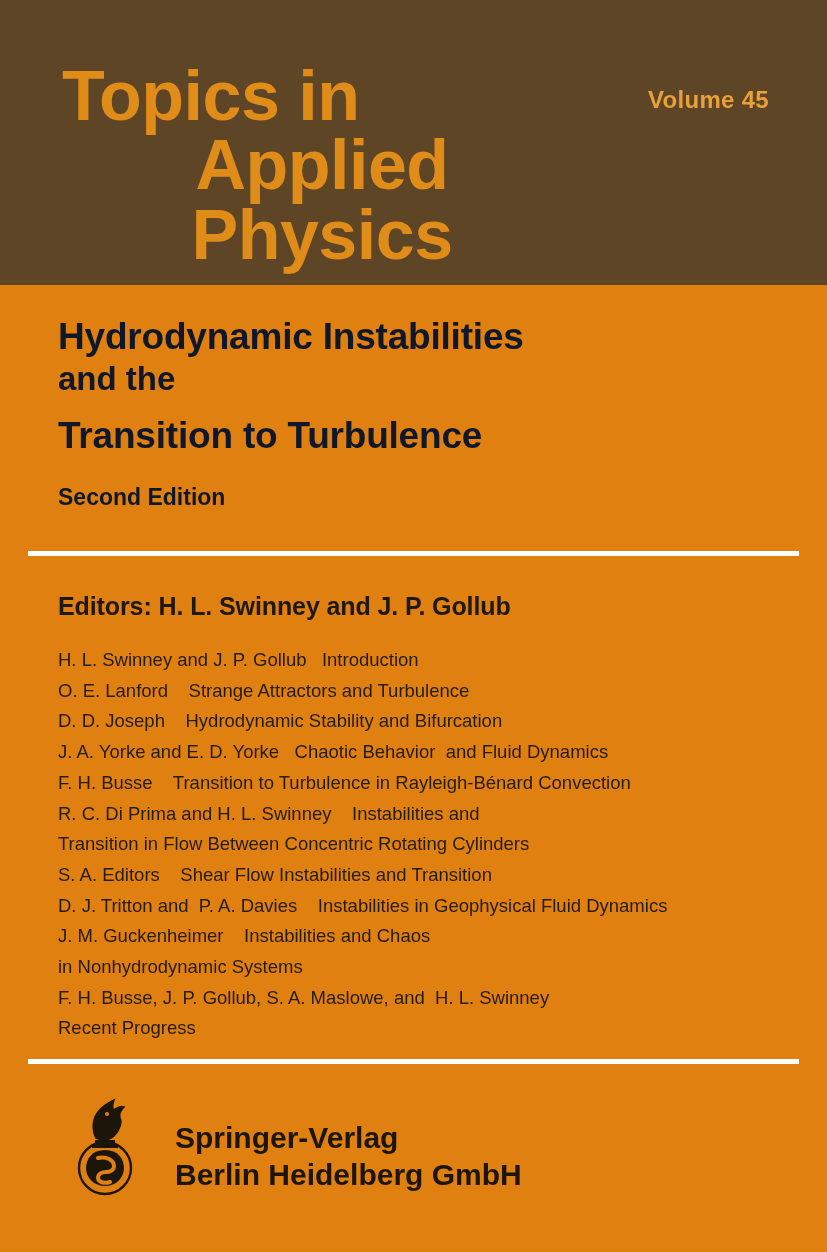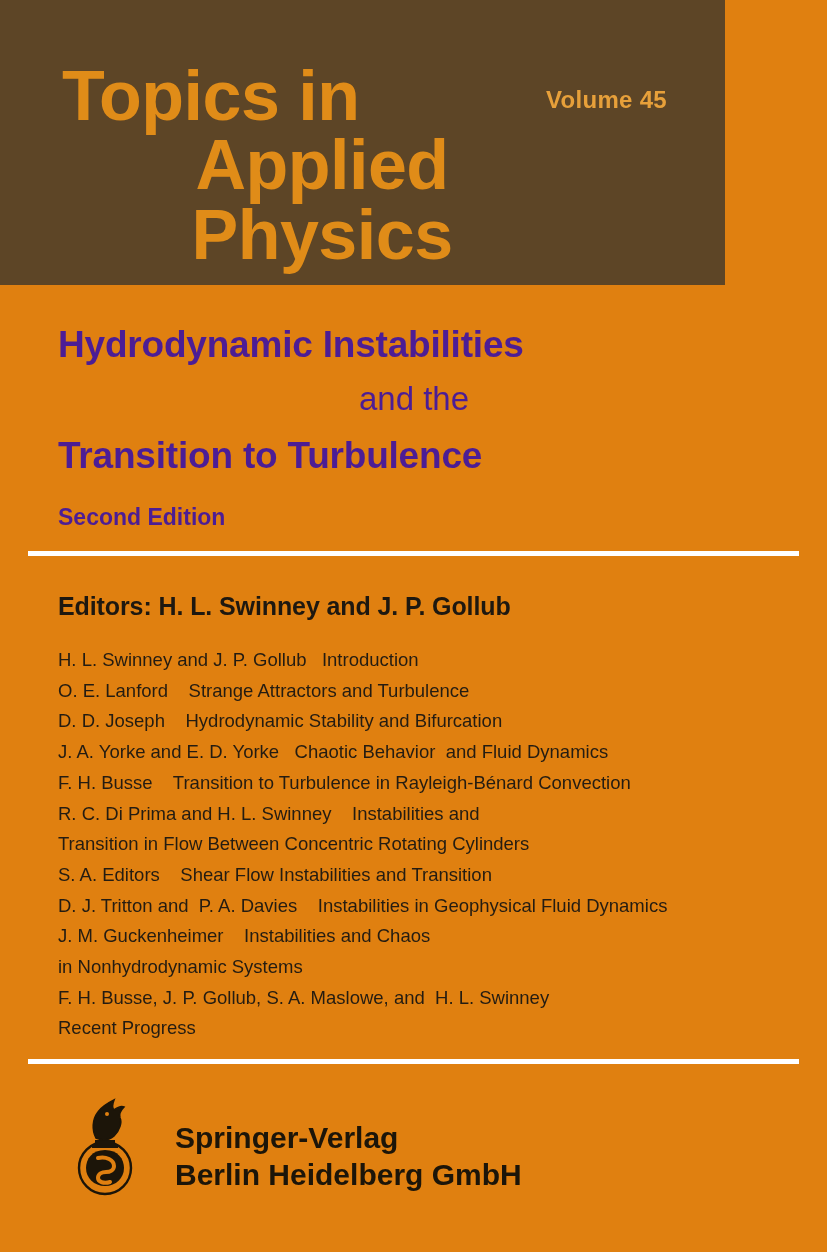--- a/index.html
+++ b/index.html
@@ -17,21 +17,21 @@
     background: #e08010;
     overflow: hidden;
     box-sizing: border-box;
   }
 
   
   .series-band {
     position: absolute;
     left: 0;
     top: 0;
-    width: 725px;
+    width: 827px;
     height: 285px;
     background: #5d4526;
     box-sizing: border-box;
   }
   .series-title {
     position: absolute;
     left: 62px;
     top: 62px;
     width: 520px;
     color: #e08c18;
@@ -51,36 +51,35 @@
     color: #e7a03a;
     font-size: 24px;
     font-weight: bold;
     letter-spacing: 0.3px;
   }
 
   
   .title-block {
     position: absolute;
     left: 58px;
-    top: 324px;
+    top: 316px;
     width: 712px;
-    color: #4c1d95;
+    color: #0f172a;
   }
   .book-title-1 {
     font-size: 37px;
     font-weight: bold;
     line-height: 1.12;
     letter-spacing: -0.2px;
   }
   .book-title-2 {
     font-size: 33px;
-    font-weight: normal;
+    font-weight: bold;
     line-height: 1.2;
-    margin-top: 14px;
-    text-align: center;
+    margin-top: 2px;
   }
   .book-title-3 {
     font-size: 37px;
     font-weight: bold;
     line-height: 1.12;
     letter-spacing: -0.2px;
     margin-top: 16px;
   }
   .edition {
     font-size: 23px;

